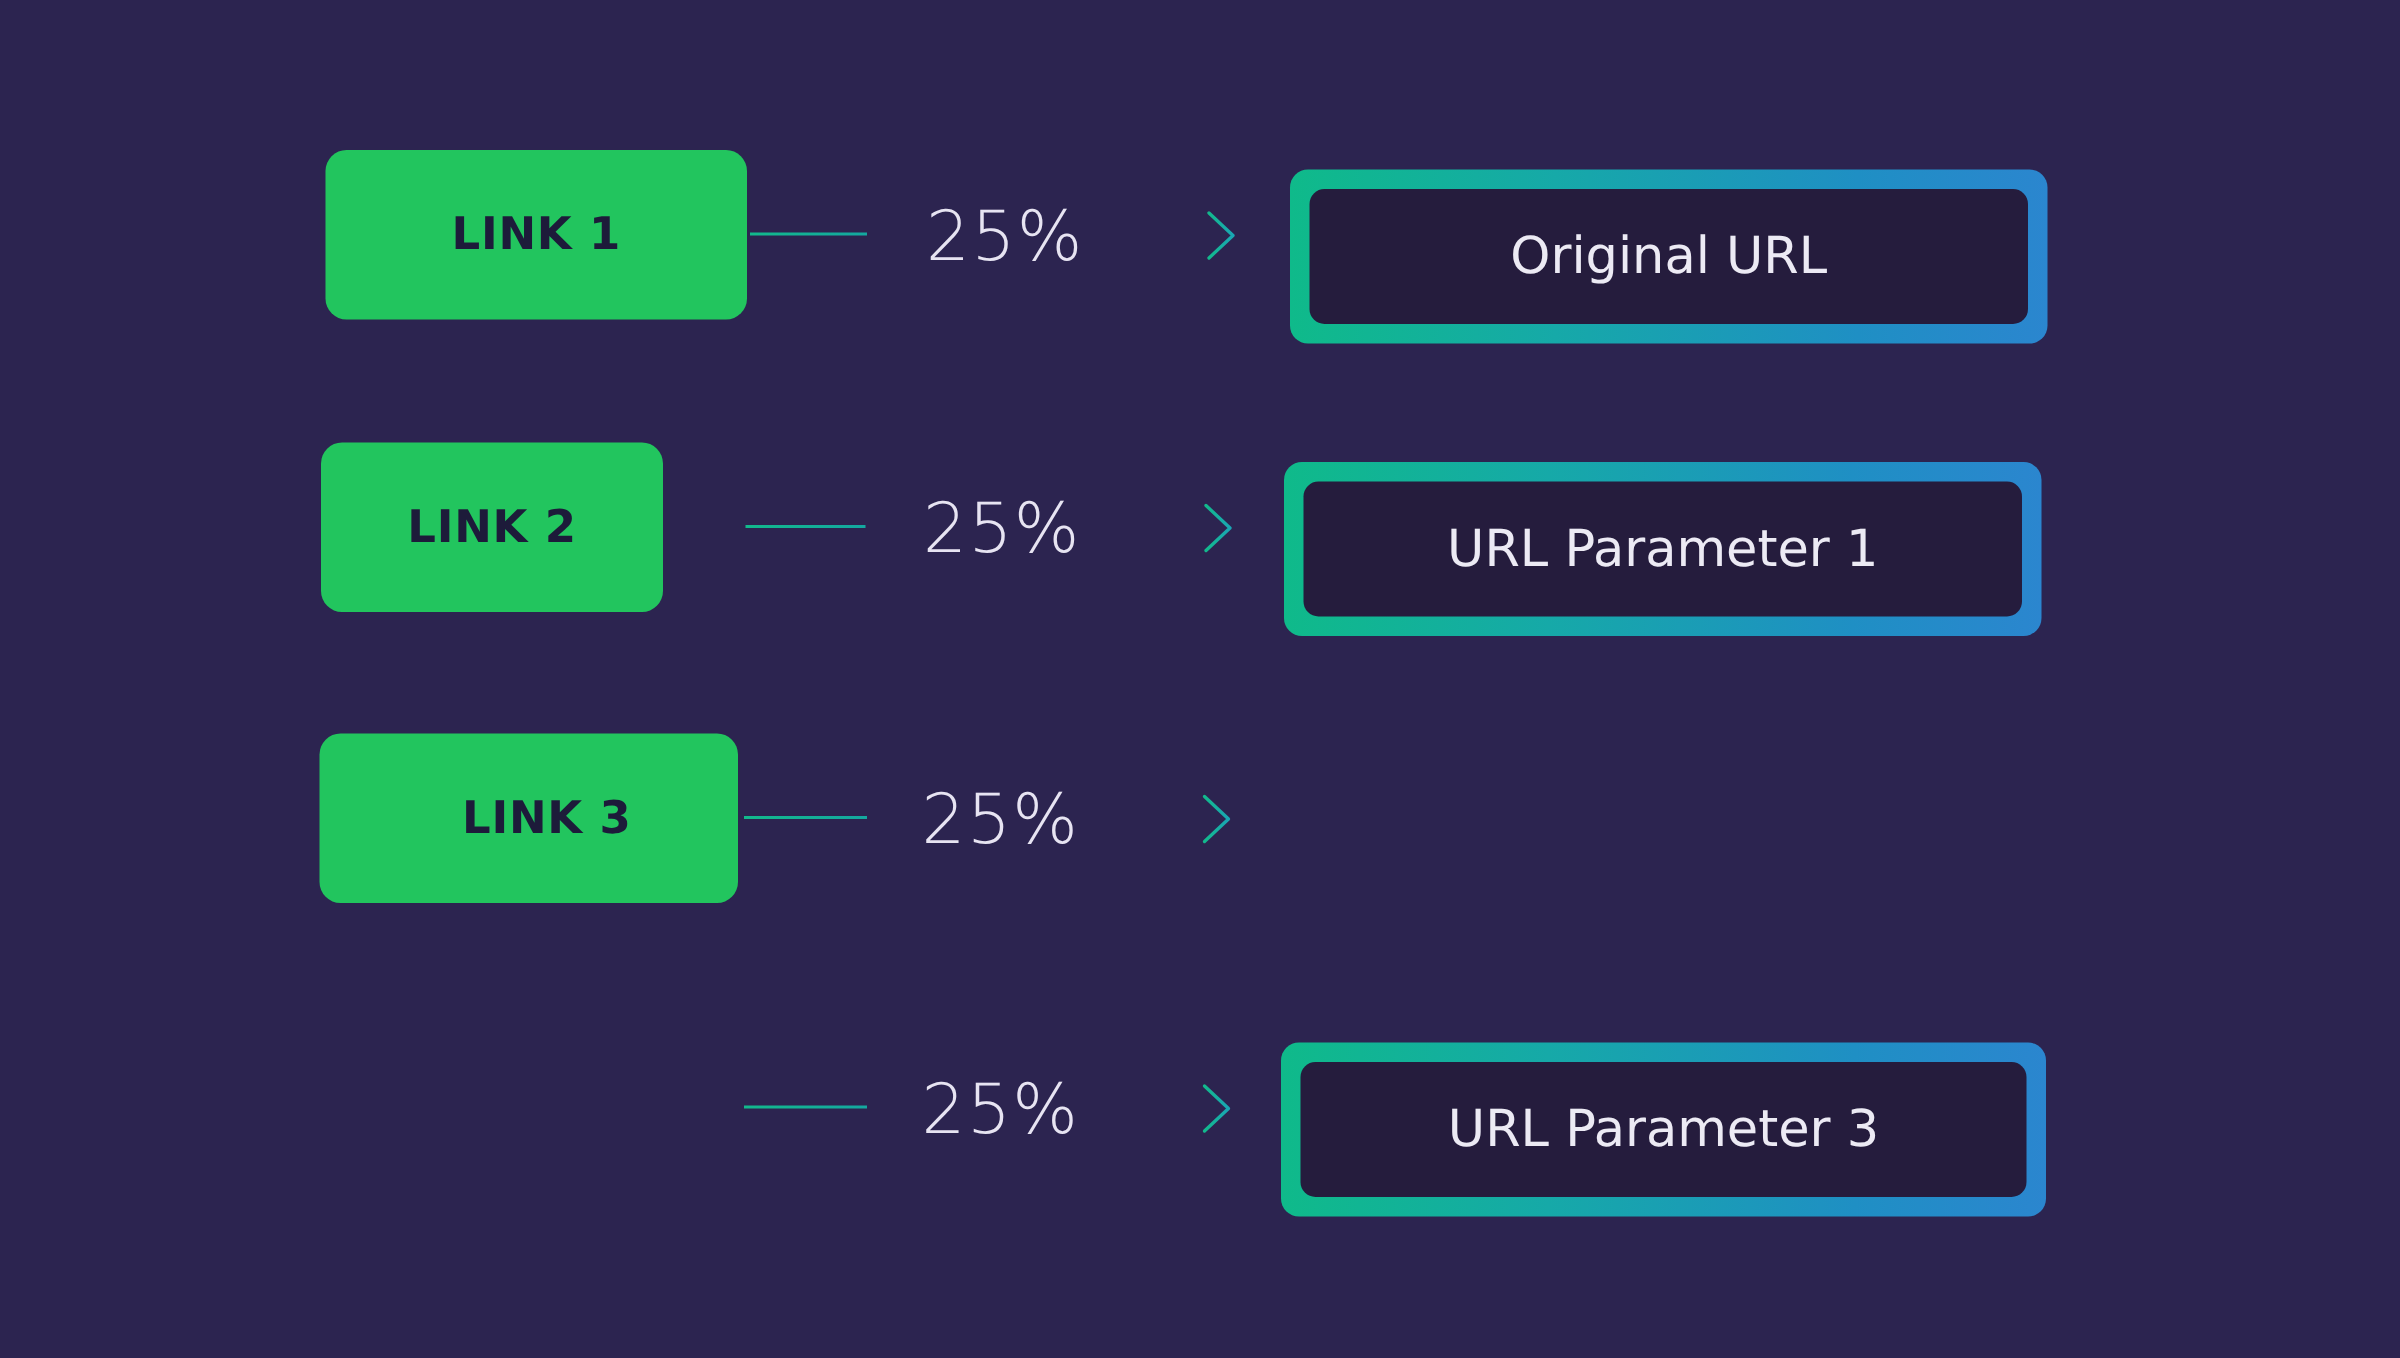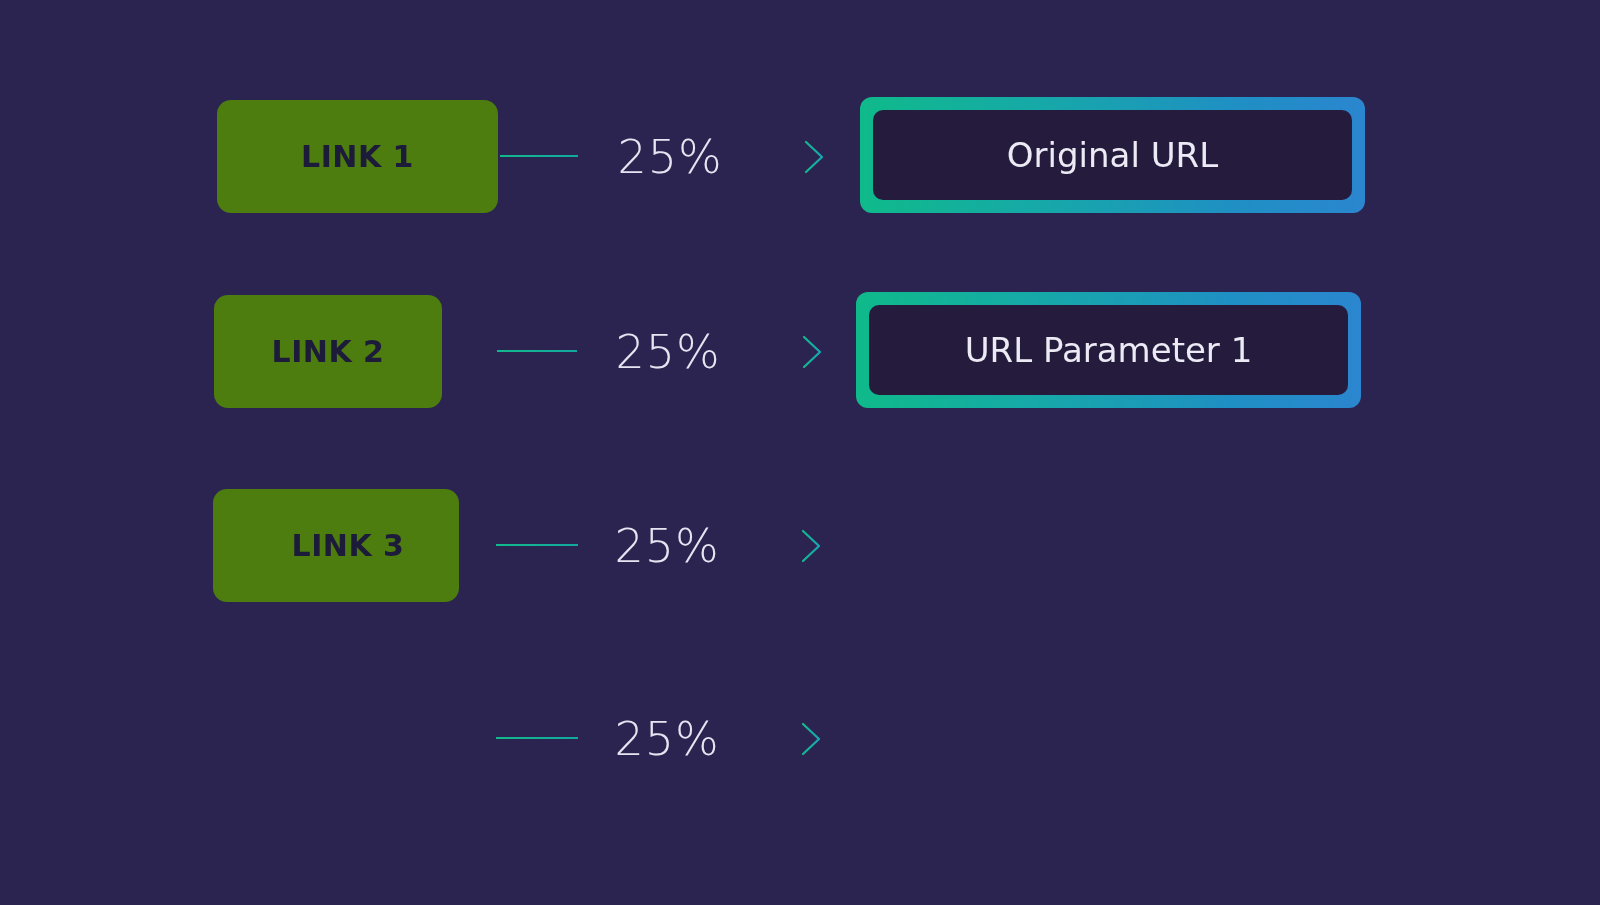--- a/index.html
+++ b/index.html
@@ -26,21 +26,21 @@
     width: 1600px;
     height: 120px;
     display: block;
   }
 
   
   .link-box {
     position: absolute;
     top: 3px;
     height: 113px;
-    background: #4d7c0f;
+    background: #22c55e;
     border-radius: 14px;
     display: flex;
     align-items: center;
     justify-content: center;
     box-sizing: border-box;
   }
   .link-label {
     font-family: "DejaVu Sans", "Liberation Sans", sans-serif;
     font-size: 30px;
     font-weight: bold;
@@ -78,21 +78,21 @@
     position: absolute;
     top: 50%;
     transform: translateY(-50%);
     width: 70px;
     height: 40px;
   }
 
   
   .param-box {
     position: absolute;
-    top: 0;
+    top: 16px;
     height: 116px;
     border-radius: 12px;
     padding: 13px;
     background: linear-gradient(90deg, #0fba8a 0%, #16a9a8 35%, #1f8fc4 75%, #2b86cf 100%);
     box-sizing: border-box;
   }
   .param-inner {
     width: 100%;
     height: 100%;
     border-radius: 10px;
@@ -163,21 +163,21 @@
     <polyline points="46,5 62,20 46,35" fill="none" stroke="url(#ag1)" stroke-width="2.2" stroke-linecap="round" stroke-linejoin="round"></polyline>
   </svg></div>
 
     <div class="param-box" style="left:856px;width:505px;">
       <div class="param-inner">
         <span class="param-label">URL Parameter 1</span>
       </div>
     </div>
   </div>
     <div class="row" style="top: 486px;">
-    <div class="link-box" style="left:213px;width:246px;padding-left:24px;">
+    <div class="link-box" style="left:213px;width:279px;padding-left:24px;">
       <span class="link-label">LINK 3</span>
     </div>
 
     <div class="connector" style="left:496px;width:82px;"></div>
 
     <div class="pct" style="left:597px;width:140px;">25%</div>
 
     <div class="arrow" style="left:757px;">
   <svg viewBox="0 0 70 40" width="70" height="40" aria-hidden="true">
     <defs>
@@ -202,14 +202,19 @@
     <defs>
       <linearGradient id="ag3" x1="0" y1="0" x2="1" y2="0">
         <stop offset="0%" stop-color="#12b98c"></stop>
         <stop offset="100%" stop-color="#1aa6b4"></stop>
       </linearGradient>
     </defs>
     <line x1="1" y1="20" x2="62" y2="20" stroke="url(#ag3)" stroke-width="2.2"></line>
     <polyline points="46,5 62,20 46,35" fill="none" stroke="url(#ag3)" stroke-width="2.2" stroke-linecap="round" stroke-linejoin="round"></polyline>
   </svg></div>
 
+    <div class="param-box" style="left:854px;width:510px;">
+      <div class="param-inner">
+        <span class="param-label">URL Parameter 3</span>
+      </div>
+    </div>
   </div>
   </div>
 
 </body></html>

